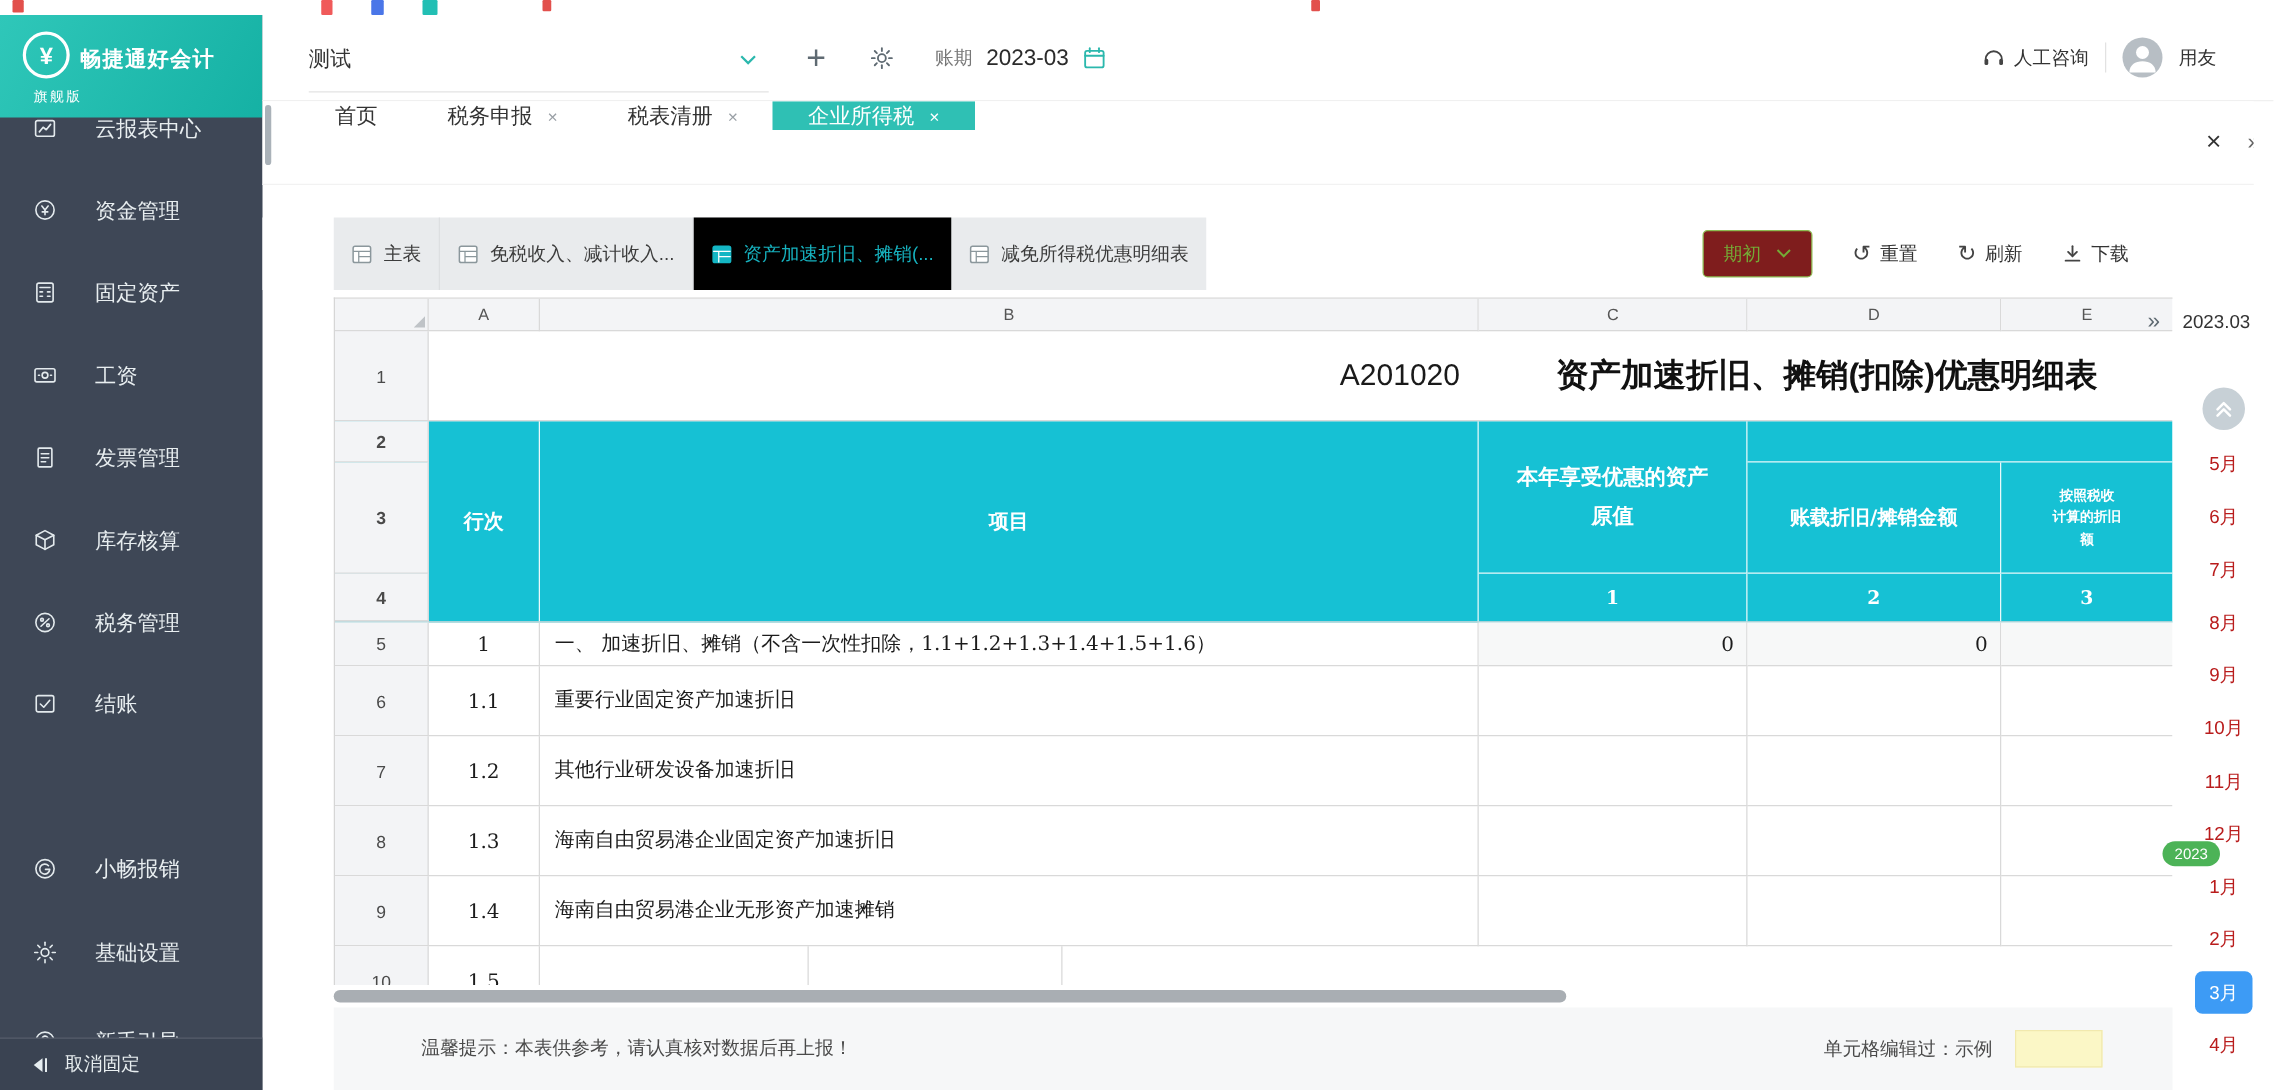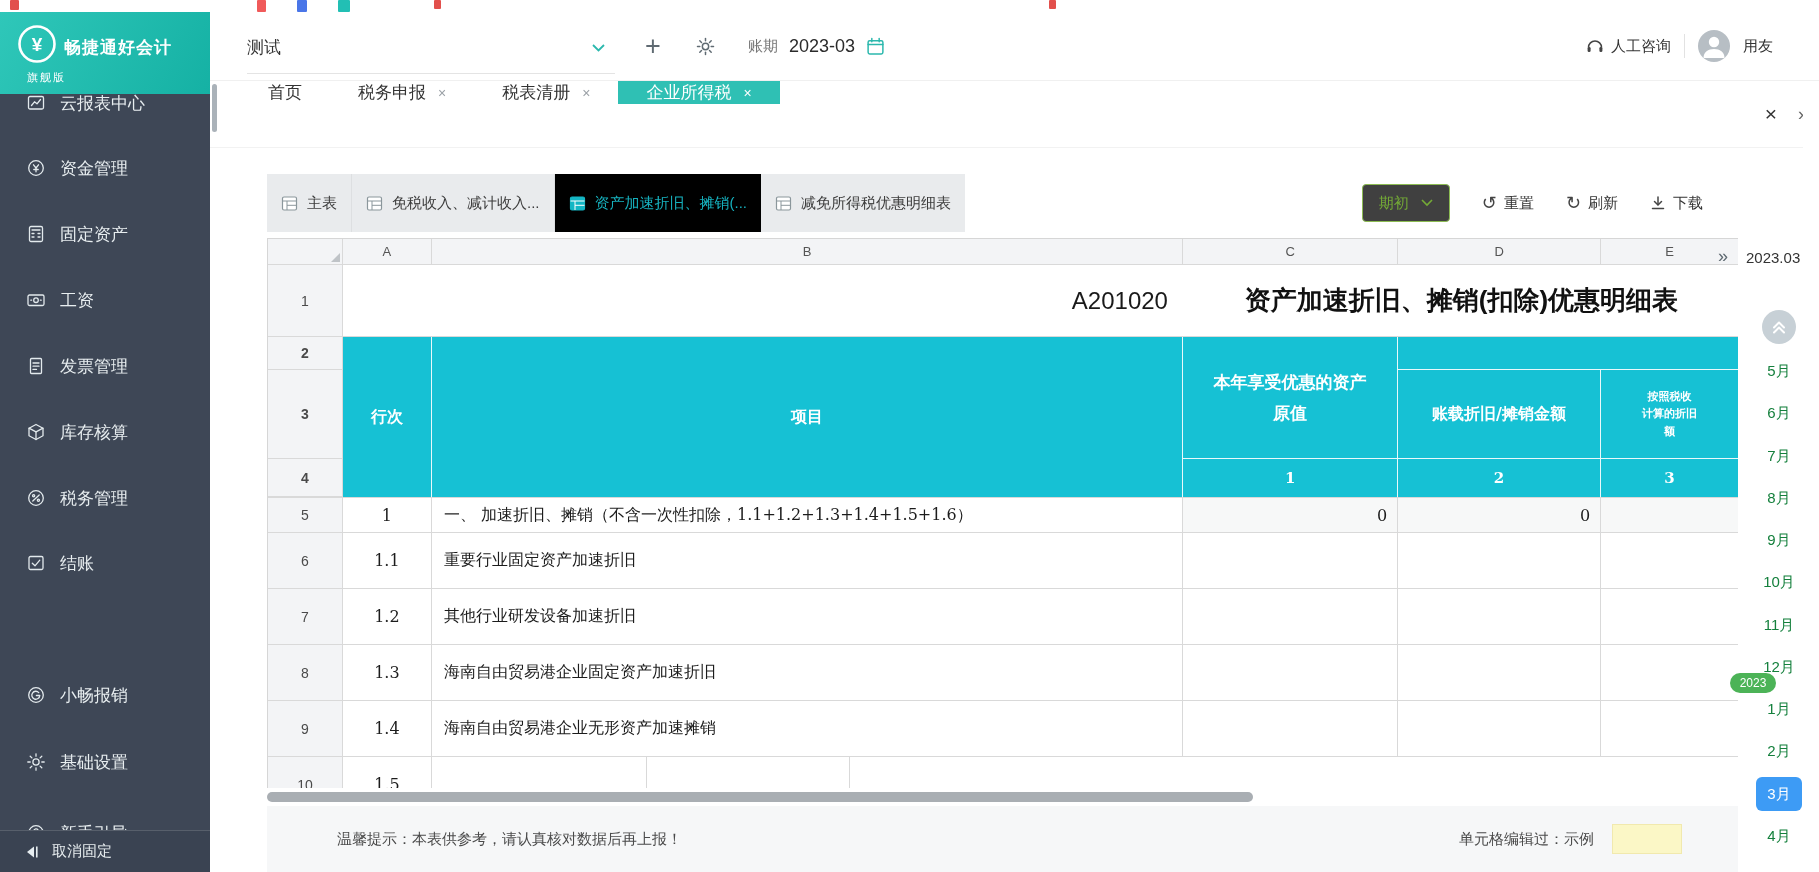--- a/index.html
+++ b/index.html
@@ -9,21 +9,21 @@
 
   
   .mark{position:absolute;top:0;border-radius:1px}
 
   
   .sidebar{position:absolute;left:0;top:12px;width:210px;height:860px;background:var(--sidebar-bg,#3e4756);overflow:hidden}
   .logo{position:relative;height:82px;background:linear-gradient(120deg,#2fc7b9,#15b1a4);color:#fff}
   .logo-icon{position:absolute;left:16px;top:11px;width:42px;height:42px}
   .logo-name{position:absolute;left:64px;top:24px;font-size:17px;font-weight:bold;letter-spacing:1px}
   .logo-edition{position:absolute;left:27px;top:58px;font-size:11px;letter-spacing:2px}
-  .menu-item{position:absolute;left:0;width:100%;height:66px;display:flex;align-items:center;padding-left:26px;gap:14px;color:#e8eef0;font-size:17px;cursor:pointer}
+  .menu-item{position:absolute;left:0;width:100%;height:66px;display:flex;align-items:center;padding-left:26px;gap:30px;color:#e8eef0;font-size:17px;cursor:pointer}
   .sicon{width:20px;height:20px;fill:none;stroke:#e3eaed;stroke-width:1.3;stroke-linecap:round;stroke-linejoin:round;flex-shrink:0}
   .pin-bar{position:absolute;left:0;bottom:0;width:100%;height:42px;background:#3a4352;border-top:1px solid rgba(255,255,255,.15);display:flex;align-items:center;padding-left:24px;gap:10px;color:#e8eef0;font-size:15px;z-index:3;cursor:pointer}
   .sidebar-scroll{position:absolute;right:2px;top:84px;width:5px;height:48px;background:#aab2b9;border-radius:3px;z-index:4;cursor:pointer}
 
   
   .topbar{position:absolute;left:210px;top:12px;right:0;height:69px;background:#fff;border-bottom:1px solid #f0f0f0}
   .account-select{position:absolute;left:37px;top:10px;width:368px;height:52px;display:flex;align-items:center;justify-content:space-between;padding-right:10px;border-bottom:1px solid #e4e4e4;font-size:17px;color:#333;cursor:pointer}
   .add-button{position:absolute;left:435px;top:0;height:100%;display:flex;align-items:center;font-size:27px;color:#5f6a72;cursor:pointer}
   .gear-button{position:absolute;left:486px;top:0;height:100%;display:flex;align-items:center;cursor:pointer}
   .period-picker{position:absolute;left:538px;top:0;height:100%;display:flex;align-items:center;gap:11px;cursor:pointer}
@@ -49,21 +49,21 @@
   .subtab-group{position:absolute;left:57px;top:0;height:58px;display:flex;background:#e9ebed}
   .subtab{display:flex;align-items:center;gap:9px;padding:0 14px;font-size:15px;color:#3c3c3c;border-right:1px solid #dddfe1;cursor:pointer;white-space:nowrap}
   .subtab:last-child{border-right:none}
   .subtab.active{background:#000000;color:#16b1be;border-right:none}
   .sub-ic{width:17px;height:17px;flex-shrink:0}
   .sub-ic .frame{fill:#fff;stroke:#8b979c;stroke-width:1.2}
   .sub-ic .ln{stroke:#8b979c;stroke-width:1}
   .subtab.active .sub-ic .frame{fill:#14b6c4;stroke:#14b6c4}
   .subtab.active .sub-ic .ln{stroke:#fff}
   .sheet-toolbar{position:absolute;right:116px;top:0;height:58px;display:flex;align-items:center;gap:32px}
-  .btn-period{height:38px;padding:0 16px;border:1px solid #8cbb52;border-radius:4px;color:var(--period-button-green,#74ab36);font-size:15px;display:flex;align-items:center;gap:12px;background:#404040;cursor:pointer}
+  .btn-period{height:38px;padding:0 16px;border:1px solid #8cbb52;border-radius:4px;color:var(--period-button-green,#74ab36);font-size:15px;display:flex;align-items:center;gap:12px;background:#7f1d1d;cursor:pointer}
   .tool{display:flex;align-items:center;gap:7px;font-size:15px;color:#333;cursor:pointer}
   .uicon{font-size:18px;color:#444;line-height:1}
 
   
   .sheet{position:absolute;left:267px;top:238px;width:1471px;height:550px;overflow:hidden;background:#fff;border-left:1px solid #d6d6d6;border-top:1px solid #d6d6d6;font-family:"DejaVu Serif",serif}
   .srow{display:flex}
   .cell{border-right:1px solid #d9d9d9;border-bottom:1px solid #d9d9d9;display:flex;align-items:center;justify-content:center}
   .w-rn{width:75px}.w-a{width:89px}.w-b{width:752px}.w-c{width:215px}.w-d{width:203px}.w-e{width:137px;border-right:none}
   .colhead .cell{height:26px;background:#f3f4f6;font-family:"Liberation Sans",sans-serif;font-size:13px;color:#555}
   .corner{position:relative}
@@ -103,21 +103,21 @@
   .footer{position:absolute;left:267px;top:806px;width:1471px;height:66px;background:#f6f7f8}
   .footer-tip{position:absolute;left:70px;top:50%;transform:translateY(-50%);font-size:15px;color:#4a4a4a}
   .legend{position:absolute;right:56px;top:50%;transform:translateY(-50%);display:flex;align-items:center;font-size:15px;color:#4a4a4a}
   .swatch{width:70px;height:30px;background:var(--edited-cell-yellow,#fbf7c6);border:1px solid #f1e9ae;margin-left:18px}
 
   
   .mpanel{position:absolute;left:1740px;top:238px;width:79px;height:634px;background:#fff}
   .collapse-ic{position:absolute;left:1718px;top:246px;font-size:18px;color:#5f6a72;cursor:pointer;z-index:5}
   .mcurrent{position:absolute;left:1746px;top:249px;font-size:15px;color:#333;z-index:5}
   .mscrollup{position:absolute;left:1762px;top:310px;width:34px;height:34px;border-radius:50%;background:#c7d0d6;display:flex;align-items:center;justify-content:center;cursor:pointer;z-index:5}
-  .month{position:absolute;left:1756px;width:46px;height:34px;border-radius:6px;display:flex;align-items:center;justify-content:center;font-size:15px;color:#15803d;cursor:pointer;z-index:5}
+  .month{position:absolute;left:1756px;width:46px;height:34px;border-radius:6px;display:flex;align-items:center;justify-content:center;font-size:15px;color:#b91c1c;cursor:pointer;z-index:5}
   .month.active{background:var(--active-month-blue,#3d9bf5);color:#fff}
   .ybadge{position:absolute;left:1730px;top:673px;width:46px;height:20px;border-radius:10px;background:var(--year-badge-green,#4cb357);color:#fff;font-size:12px;display:flex;align-items:center;justify-content:center;z-index:6}
 </style>
 </head>
 <body>
 
 <div class="canvas">
 
   <div class="mark" style="left:10px;width:9px;height:10px;background:#e2504c"></div>
   <div class="mark" style="left:257px;width:9px;height:12px;background:#f05a5a"></div>

